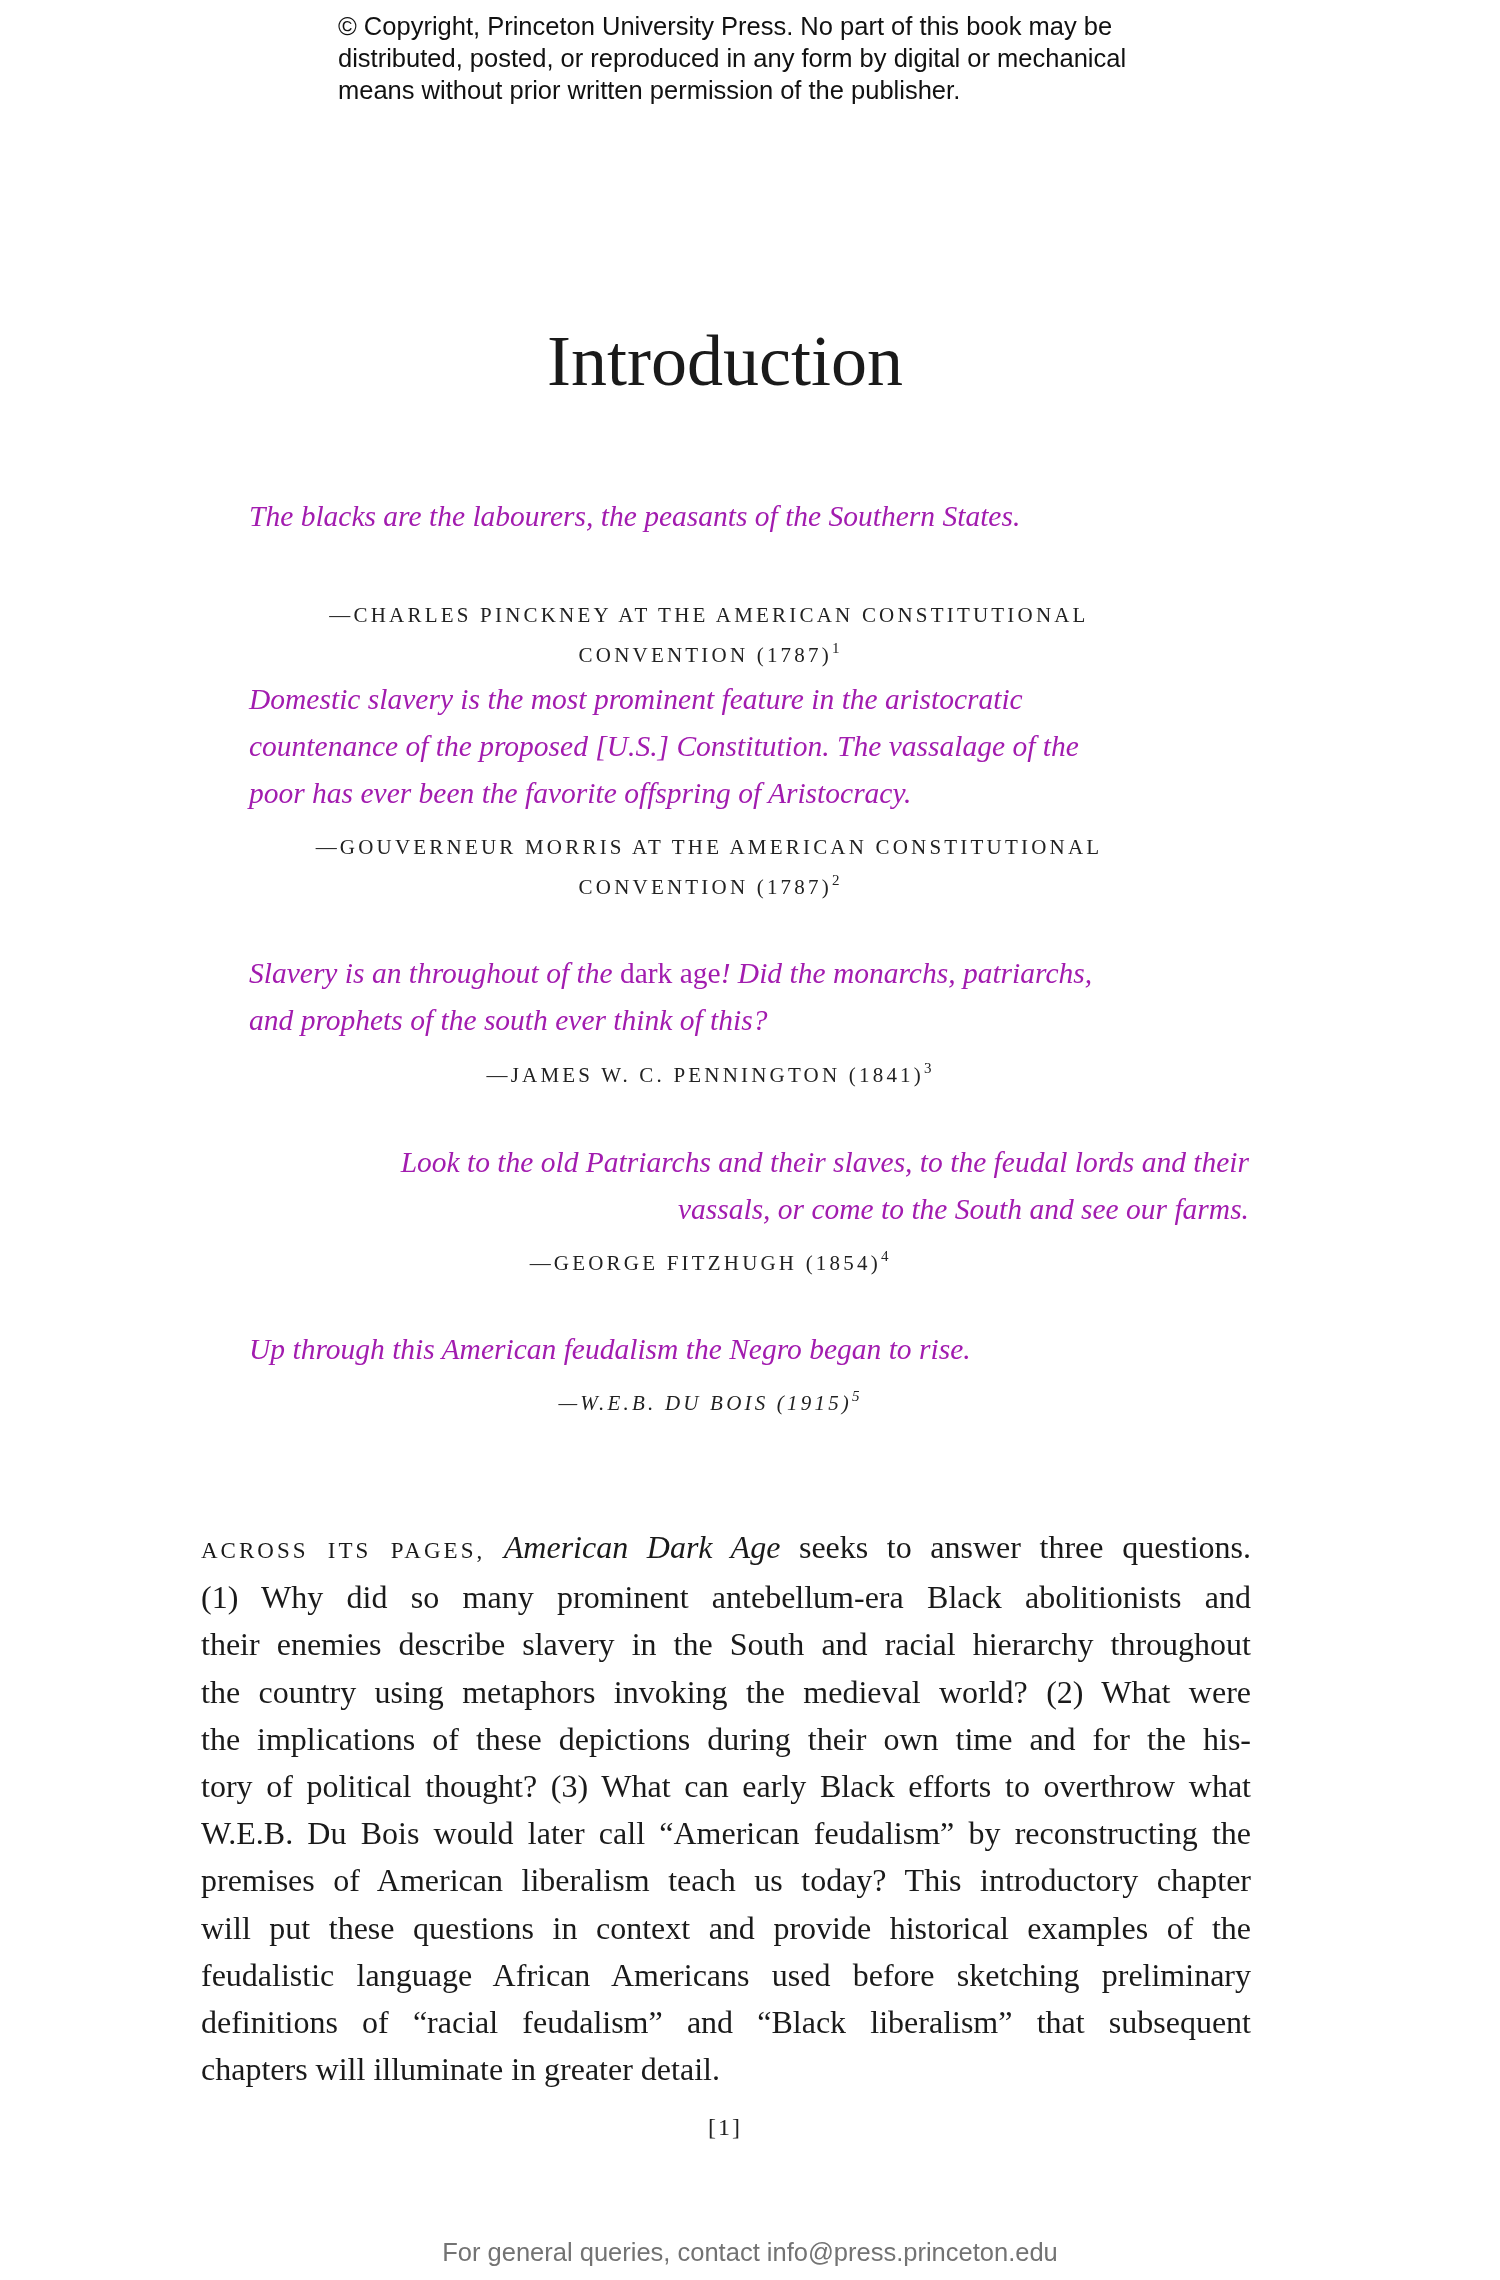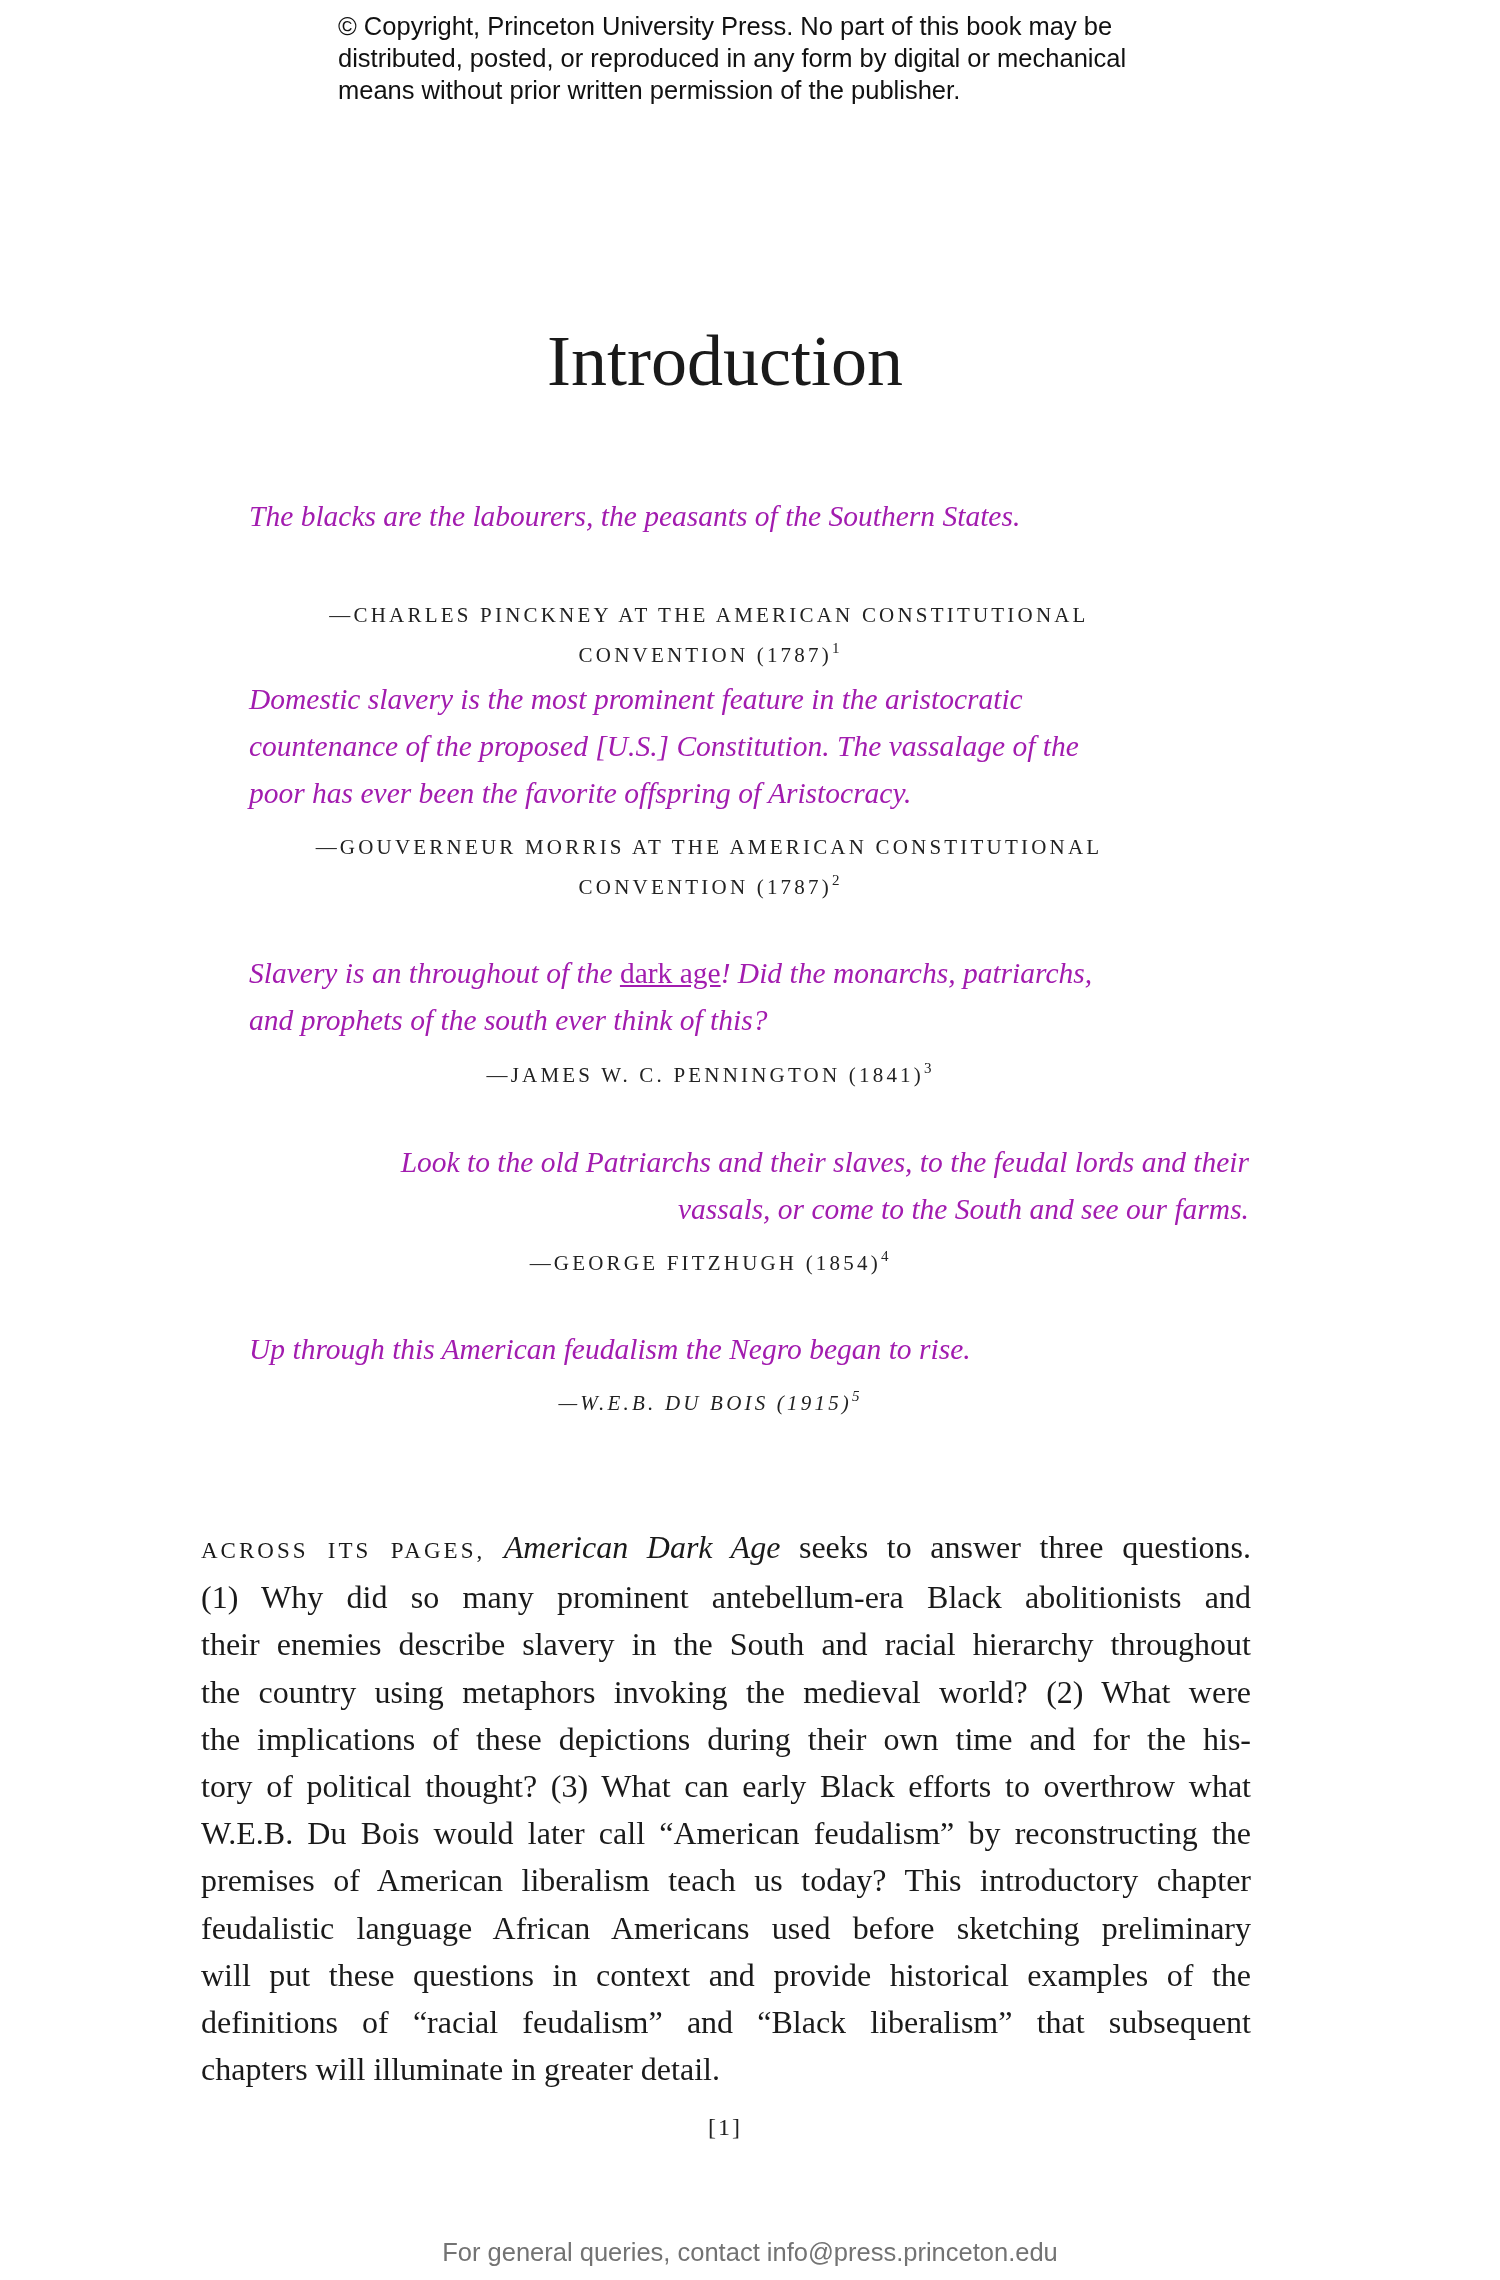--- a/index.html
+++ b/index.html
@@ -12,21 +12,21 @@
   .copyright div { white-space: nowrap; }
   .title {
     left: 0; width: 1450px; top: 318px; text-align: center;
     font-family: "Liberation Serif", serif; font-size: 72px; line-height: 86px; color: #1a1a1a;
   }
   .quote {
     left: 249px; width: 1000px;
     font-family: "Liberation Serif", serif; font-style: italic; font-size: 29.5px; line-height: 47px; color: #a21caf;
   }
   .quote div { white-space: nowrap; }
-  .roman { font-style: normal; text-decoration: underline; }
+  .roman { font-style: normal; }
   .attrib {
     left: 249px; width: 920px; text-align: center;
     font-family: "Liberation Serif", serif; font-size: 21px; letter-spacing: 3.2px; line-height: 40px; color: #222;
     text-transform: uppercase;
   }
   .attrib div { white-space: nowrap; }
   .attrib sup { font-size: 15px; letter-spacing: 0; vertical-align: 9px; line-height: 0; }
   .body {
     left: 201px; width: 1050px; top: 1524px;
     font-family: "Liberation Serif", serif; font-size: 32px; line-height: 47.2px; color: #1a1a1a;
@@ -98,21 +98,21 @@
 
 <div class="abs body">
   <div><span class="sc">Across its pages,</span> <span class="it">American Dark Age</span><span> seeks to answer three questions.</span></div>
   <div>(1) Why did so many prominent antebellum-era Black abolitionists and</div>
   <div>their enemies describe slavery in the South and racial hierarchy throughout</div>
   <div>the country using metaphors invoking the medieval world? (2) What were</div>
   <div>the implications of these depictions during their own time and for the his-</div>
   <div>tory of political thought? (3) What can early Black efforts to overthrow what</div>
   <div>W.E.B. Du Bois would later call “American feudalism” by reconstructing the</div>
   <div>premises of American liberalism teach us today? This introductory chapter</div>
+  <div>will put these questions in context and provide historical examples of the</div>
   <div>feudalistic language African Americans used before sketching preliminary</div>
-  <div>will put these questions in context and provide historical examples of the</div>
   <div>definitions of “racial feudalism” and “Black liberalism” that subsequent</div>
   <div class="last">chapters will illuminate in greater detail.</div>
 </div>
 
 <div class="abs pagenum">[1]</div>
 
 <div class="abs footer">For general queries, contact info@press.princeton.edu</div>
 
 </body></html>

